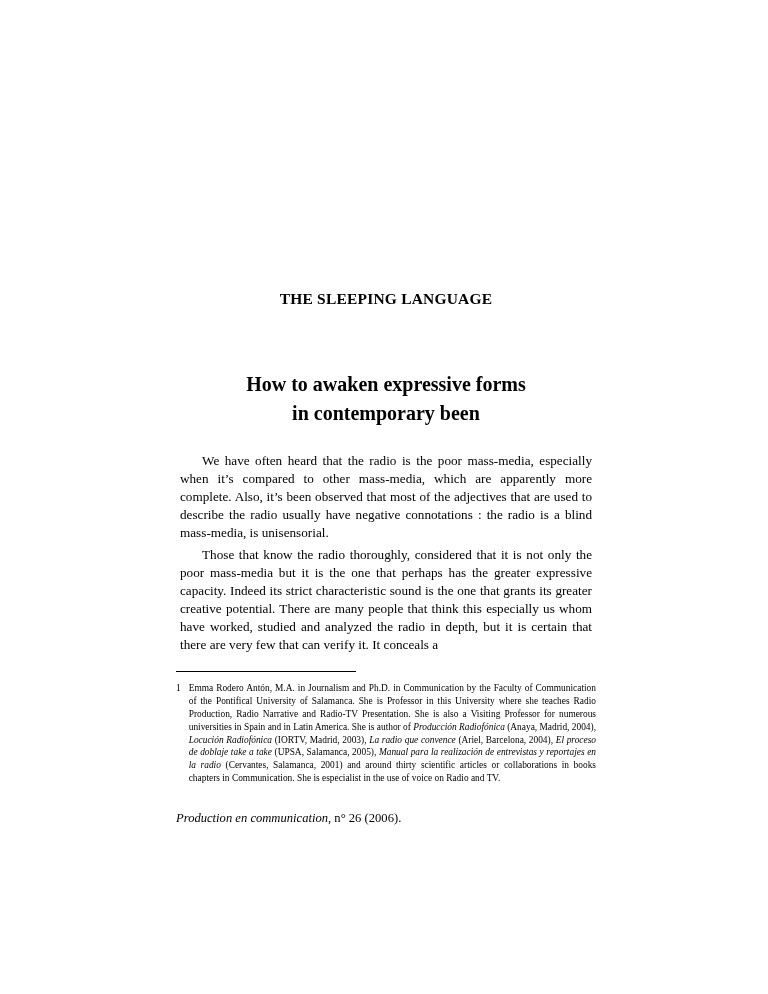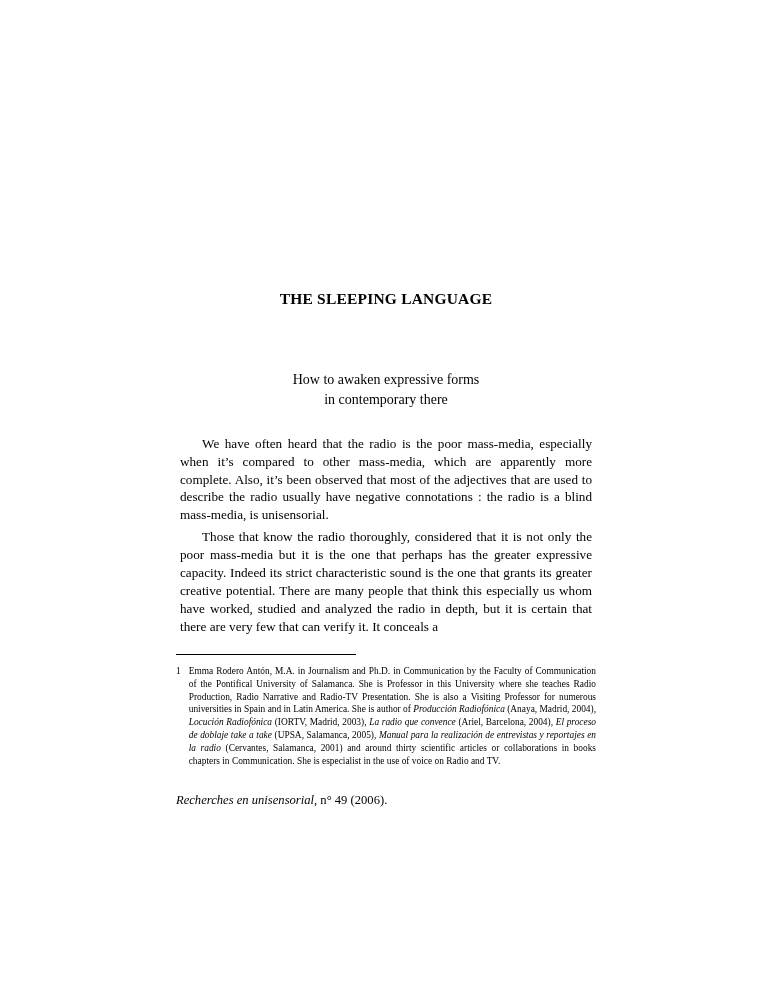--- a/index.html
+++ b/index.html
@@ -29,22 +29,22 @@
   }
   .title {
     text-align: center;
     font-weight: bold;
     font-size: 15.5px;
     letter-spacing: 0.2px;
     margin: 0 0 0 0;
   }
   .subtitle {
     text-align: center;
-    font-weight: normal;
-    font-size: 14px;
+    font-weight: bold;
+    font-size: 20px;
     line-height: 1.45;
     margin: 62px 0 0 0;
   }
   .author {
     text-align: center;
     font-weight: bold;
     font-size: 11.5px;
     margin: 58px 0 0 0;
   }
   .author sup {
@@ -96,34 +96,34 @@
 </head>
 <body>
 
 <div class="page">
   <div class="content">
 
     <h1 class="title">THE SLEEPING LANGUAGE</h1>
 
     <h2 class="subtitle">
       <span>How to awaken expressive forms</span><br>
-      <span>in contemporary there</span>
+      <span>in contemporary been</span>
     </h2>
 
 
     <div class="body-text">
       <p>We have often heard that the radio is the poor mass-media, especially when it’s compared to other mass-media, which are apparently more complete. Also, it’s been observed that most of the adjectives that are used to describe the radio usually have negative connotations : the radio is a blind mass-media, is unisensorial.</p>
       <p>Those that know the radio thoroughly, considered that it is not only the poor mass-media but it is the one that perhaps has the greater expressive capacity. Indeed its strict characteristic sound is the one that grants its greater creative potential. There are many people that think this especially us whom have worked, studied and analyzed the radio in depth, but it is certain that there are very few that can verify it. It conceals a</p>
     </div>
 
     <hr class="footnote-rule">
 
     <div class="footnote">
       <span class="footnote-num">1</span>
       <span class="footnote-body"><span>Emma Rodero Antón, M.A. in Journalism and Ph.D. in Communication by the Faculty of Communication of the Pontifical University of Salamanca. She is Professor in this University where she teaches Radio Production, Radio Narrative and Radio-TV Presentation. She is also a Visiting Professor for numerous universities in Spain and in Latin America. She is author of </span><i>Producción Radiofónica</i><span> (Anaya, Madrid, 2004), </span><i>Locución Radiofónica</i><span> (IORTV, Madrid, 2003), </span><i>La radio que convence</i><span> (Ariel, Barcelona, 2004), </span><i>El proceso de doblaje take a take</i><span> (UPSA, Salamanca, 2005), </span><i>Manual para la realización de entrevistas y reportajes en la radio</i><span> (Cervantes, Salamanca, 2001) and around thirty scientific articles or collaborations in books chapters in Communication. She is especialist in the use of voice on Radio and TV.</span></span>
     </div>
 
     <div class="journal-line">
-      <span class="jt">Recherches en unisensorial</span><span>, n° 49 (2006).</span>
+      <span class="jt">Production en communication</span><span>, n° 26 (2006).</span>
     </div>
 
   </div>
 </div>
 
 </body></html>

